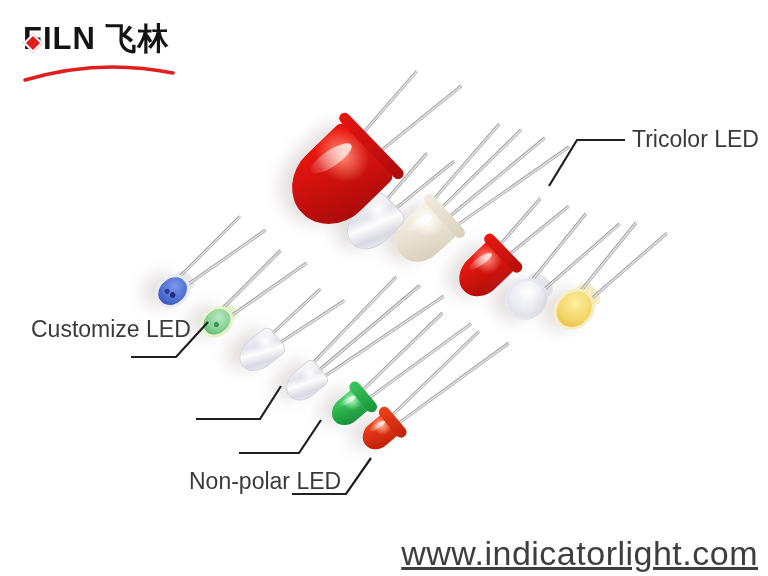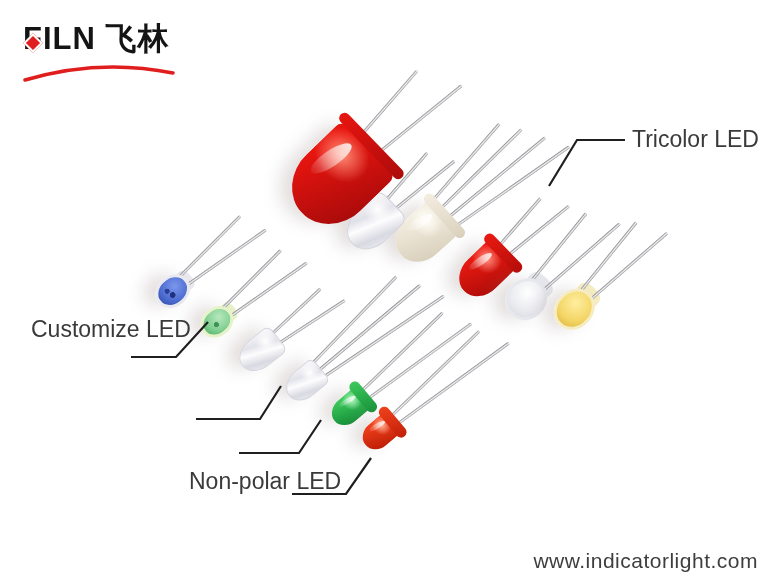--- a/index.html
+++ b/index.html
@@ -15,21 +15,21 @@
   
   .callout-label{position:absolute;font-size:23px;color:#3a3a3a;z-index:5;white-space:nowrap;}
   .lbl-tricolor{left:632px;top:126px;}
   .lbl-customize{left:31px;top:316px;}
   .lbl-dual{left:95px;top:394px;}
   .lbl-polar{left:186px;top:428px;}
   .lbl-nonpolar{left:189px;top:468px;}
   .callouts{position:absolute;left:0;top:0;z-index:4;pointer-events:none;}
 
   
-  .website{position:absolute;right:10px;bottom:3px;font-size:21px;color:#3e3e3e;letter-spacing:.5px;z-index:6;}
+  .website{position:absolute;right:10px;bottom:3px;font-size:34px;color:#3e3e3e;letter-spacing:.5px;z-index:6;text-decoration:underline;}
 
   
   .led{position:absolute;transform-origin:50% 100%;}
   .leg{position:absolute;width:3px;border-radius:2px 2px 0 0;transform-origin:50% 100%;
        background:linear-gradient(90deg,#7e7e82,#d9d9dd 40%,#f3f3f5 55%,#8f8f93);}
   .body{position:absolute;left:0;right:0;bottom:0;box-shadow:-9px 9px 16px rgba(150,130,130,.25);}
   .body.dome{border-radius:22% 22% 50% 50% / 12% 12% 46% 46%;
        background:radial-gradient(ellipse 62% 42% at 32% 28%, var(--hi), rgba(255,255,255,0) 62%),
                   linear-gradient(112deg, var(--mid) 18%, var(--dk) 88%);}
   .body.dome::before{content:"";position:absolute;top:-6px;left:-5px;right:-5px;height:11px;border-radius:6px;

